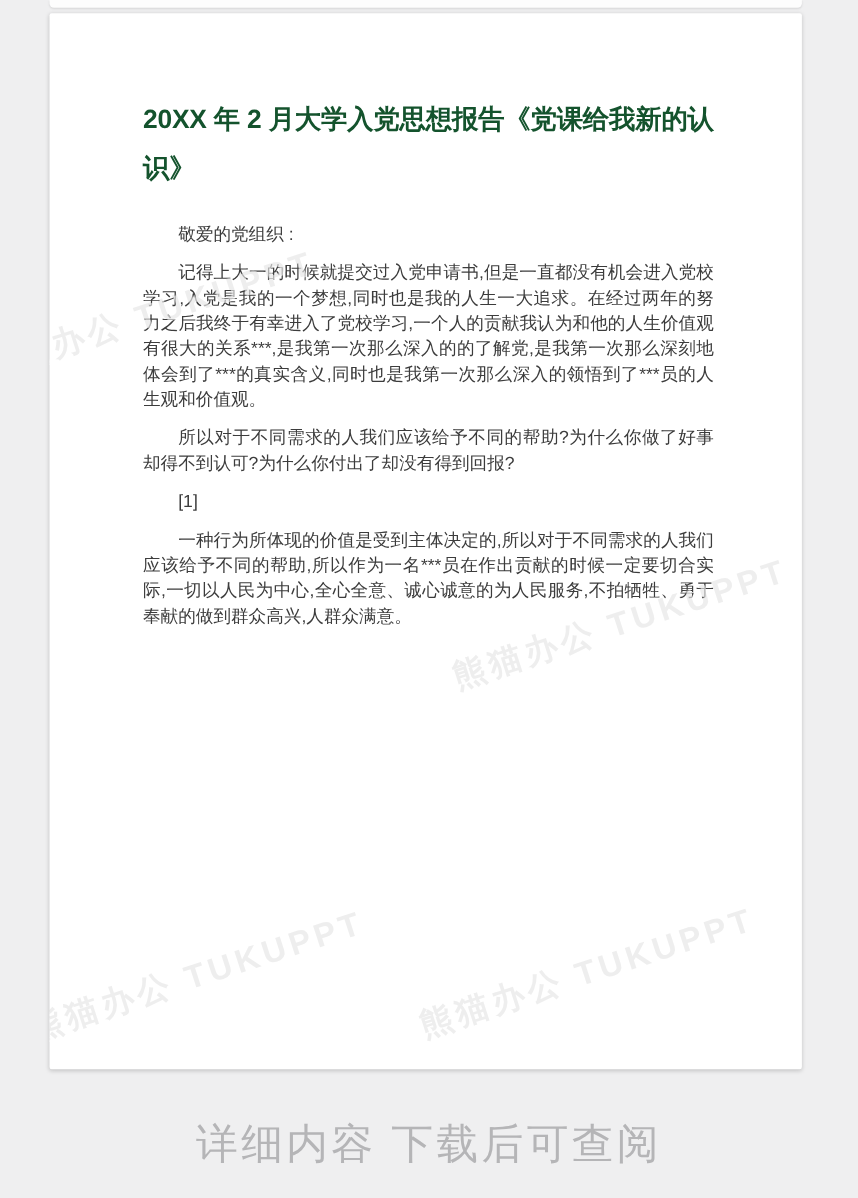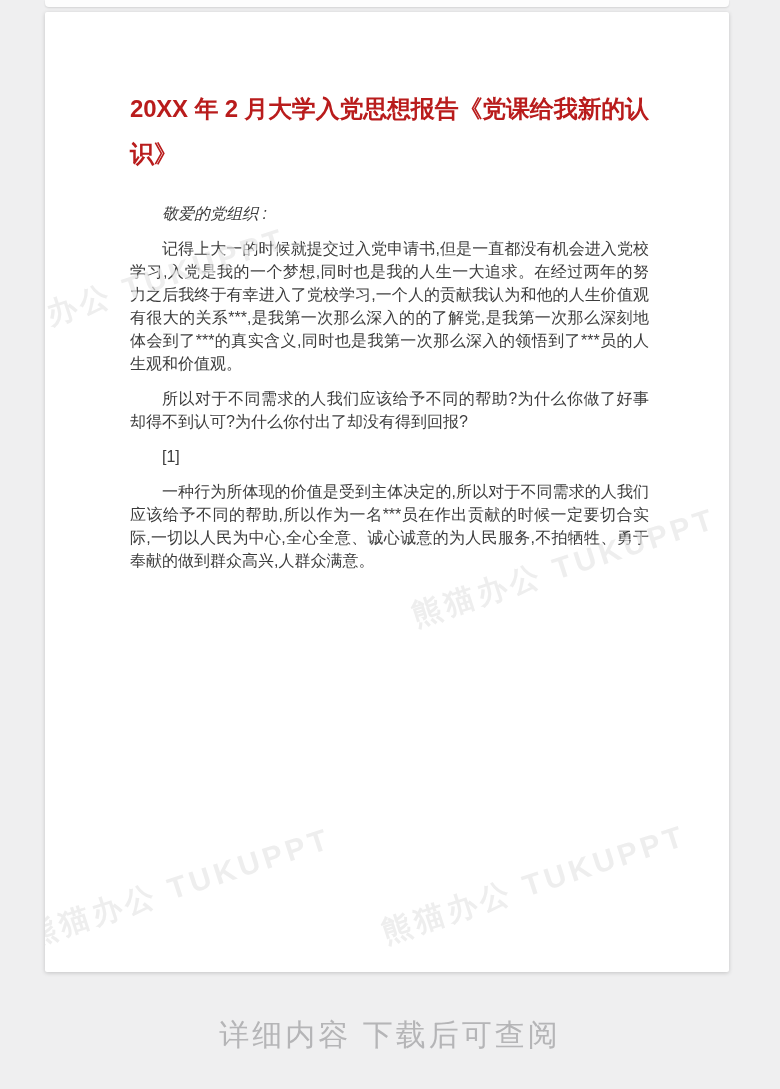--- a/index.html
+++ b/index.html
@@ -37,34 +37,33 @@
     border-radius: 2px;
     box-shadow: 0 1px 4px rgba(0,0,0,0.18);
     padding: 74px 80px 0 85px;
     overflow: hidden;
   }
   .doc-title {
     margin: 0 0 26px 0;
     font-size: 24px;
     line-height: 45px;
     font-weight: bold;
-    color: #b91c1c;
+    color: #14532d;
     letter-spacing: -0.2px;
   }
   .para {
     margin: 12px 0 0 0;
     font-size: 16px;
     line-height: 23px;
     color: #3c3c3c;
     text-indent: 2em;
     text-align: justify;
   }
   .salutation {
     margin-top: 4px;
-    font-style: italic;
   }
   .ref-marker {
     text-align: left;
   }
   .watermark {
     position: absolute;
     font-size: 30px;
     font-weight: bold;
     color: rgba(170,170,172,0.20);
     text-shadow: 1px 1px 0 rgba(255,255,255,0.6);
@@ -76,21 +75,21 @@
   .wm-1 { left: -70px;  top: 255px; }
   .wm-2 { left: 360px; top: 535px; }
   .wm-3 { left: -25px; top: 855px; }
   .wm-4 { left: 330px; top: 852px; }
   .footer-notice {
     position: absolute;
     left: 0;
     top: 1015px;
     width: 780px;
     text-align: center;
-    font-size: 30px;
+    font-size: 38px;
     letter-spacing: 3px;
     color: #b5b5b7;
   }
 </style>
 </head>
 <body>
 
 <div class="canvas">
 
   <div class="prev-page-edge"></div>

